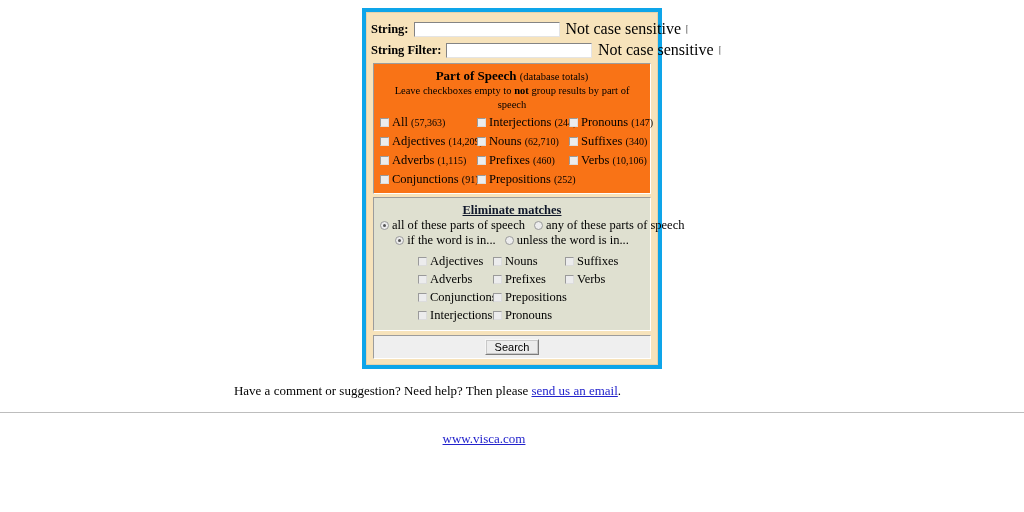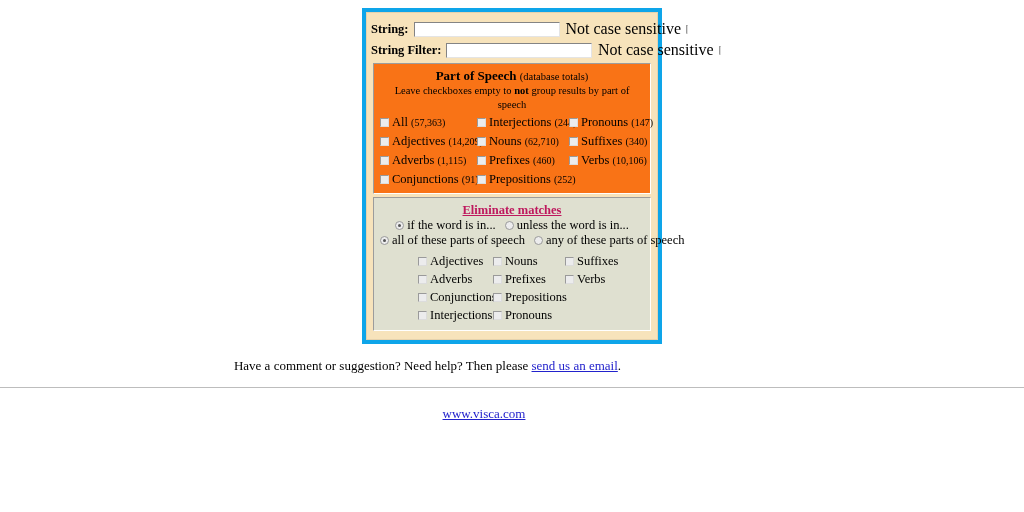--- a/index.html
+++ b/index.html
@@ -158,21 +158,21 @@
     margin: 3px 2px 4px 2px;
     padding: 4px 6px 6px 6px;
   }
   .elim-title {
     text-align: center;
     font-size: 12.5px;
     font-weight: bold;
     line-height: 16px;
   }
   .elim-title a {
-    color: #be185d;
+    color: #0f172a;
     text-decoration: underline;
   }
   .elim-radios {
     text-align: center;
     font-size: 12.5px;
     line-height: 15px;
     white-space: nowrap;
   }
   .elim-radios .sp { display: inline-block; width: 9px; }
   .elim-grid {
@@ -278,44 +278,47 @@
           <div class="pos-cell"><span class="cb"></span><span>Prepositions</span> <span class="cnt">(252)</span></div>
           <div class="pos-cell"></div>
         </div>
       </div>
 
       <div class="elim-box">
         <div class="elim-title">
           <a href="#">Eliminate matches</a>
         </div>
         <div class="elim-radios">
+          <span class="rb on"></span><span>all of these parts of speech</span><span class="sp"></span><span class="rb"></span><span>any of these parts of speech</span>
+        </div>
+        <div class="elim-radios">
           <span class="rb on"></span><span>if the word is in...</span><span class="sp"></span><span class="rb"></span><span>unless the word is in...</span>
-        </div>
-        <div class="elim-radios">
-          <span class="rb on"></span><span>all of these parts of speech</span><span class="sp"></span><span class="rb"></span><span>any of these parts of speech</span>
         </div>
         <div class="elim-grid">
           <div class="elim-cell"><span class="cb"></span><span>Adjectives</span></div>
           <div class="elim-cell"><span class="cb"></span><span>Nouns</span></div>
           <div class="elim-cell"><span class="cb"></span><span>Suffixes</span></div>
 
           <div class="elim-cell"><span class="cb"></span><span>Adverbs</span></div>
           <div class="elim-cell"><span class="cb"></span><span>Prefixes</span></div>
           <div class="elim-cell"><span class="cb"></span><span>Verbs</span></div>
 
           <div class="elim-cell"><span class="cb"></span><span>Conjunctions</span></div>
           <div class="elim-cell"><span class="cb"></span><span>Prepositions</span></div>
           <div class="elim-cell"></div>
 
           <div class="elim-cell"><span class="cb"></span><span>Interjections</span></div>
           <div class="elim-cell"><span class="cb"></span><span>Pronouns</span></div>
           <div class="elim-cell"></div>
         </div>
       </div>
 
+      <div class="search-row">
+        <button class="search-btn">Search</button>
+      </div>
 
     </div>
   </div>
 </div>
 
 <div class="footline">
   <span>Have a comment or suggestion? Need help? Then please </span><a href="#">send us an email</a><span>.</span>
 </div>
 
 <div class="rule"></div>

